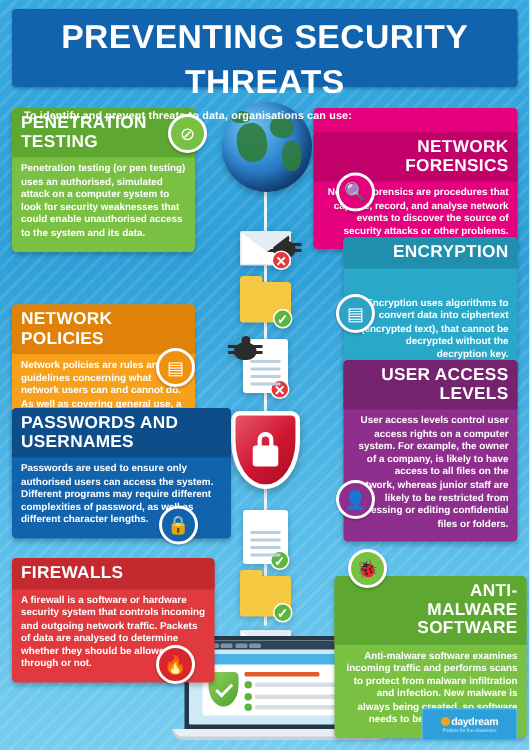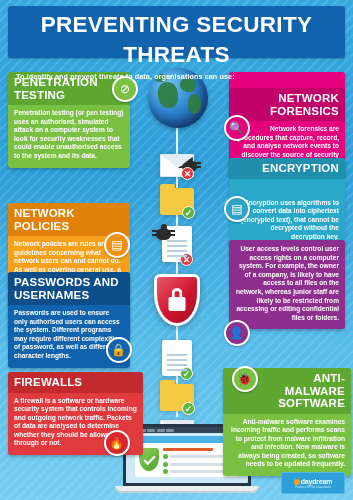--- a/index.html
+++ b/index.html
@@ -136,36 +136,36 @@
     color:#fff;font-size:12px;z-index:7;
     box-shadow:0 1px 2px rgba(0,0,0,.25);
   }
   
   #pen{top:72px;width:122px;background:#7ac143;padding:5px 6px 7px;}
   #pen .hd{background:#5ea832;margin:-5px -6px 4px;padding:4px 6px;border-radius:3px 3px 0 0;}
   #pen-ic{left:112px;top:76px;background:#7ac143;}
   #np{top:155px;width:122px;background:#f6a01b;padding:5px 6px 6px;margin-top:48px;}
   #np .hd{background:#e0820a;margin:-5px -6px 4px;padding:4px 6px;border-radius:3px 3px 0 0;}
   #np-ic{left:104px;top:232px;background:#f0900f;}
-  #pw{top:272px;width:122px;background:#1263ae;padding:5px 6px 7px;}
+  #pw{top:272px;width:146px;background:#1263ae;padding:5px 6px 7px;}
   #pw .hd{background:#0d4d8a;margin:-5px -6px 4px;padding:4px 6px;border-radius:3px 3px 0 0;}
   #pw-ic{left:106px;top:337px;background:#1263ae;}
   #fw{top:372px;width:135px;background:#e0393e;padding:5px 6px 7px;}
   #fw .hd{background:#c22a2f;margin:-5px -6px 4px;padding:4px 6px;border-radius:3px 3px 0 0;}
   #fw-ic{left:104px;top:430px;background:#d7262c;}
-  #nf{top:72px;width:116px;background:#e5007e;padding:21px 6px 7px;}
+  #nf{top:72px;width:136px;background:#e5007e;padding:21px 6px 7px;}
   #nf .hd{background:#c20069;margin:-5px -6px 4px;padding:4px 6px;border-radius:3px 3px 0 0;}
   #nf-ic{left:224px;top:115px;background:#e5007e;}
   #en{top:158px;width:116px;background:#29a8c9;padding:5px 6px 7px;}
   #en .hd{background:#1f8fad;margin:-5px -6px 20px;padding:4px 6px;border-radius:3px 3px 0 0;}
   #en-ic{left:224px;top:196px;background:#2fa3c6;}
   #ua{top:240px;width:116px;background:#8e2f8e;padding:5px 6px 7px;}
   #ua .hd{background:#76236f;margin:-5px -6px 4px;padding:4px 6px;border-radius:3px 3px 0 0;}
   #ua-ic{left:224px;top:320px;background:#8e2f8e;}
-  #am{top:368px;width:128px;background:#7ac143;padding:5px 6px 7px;right:2px;}
+  #am{top:384px;width:128px;background:#7ac143;padding:5px 6px 7px;right:2px;}
   #am .hd{background:#5ea832;margin:-5px -6px 4px;padding:4px 6px 4px 34px;border-radius:3px 3px 0 0;min-height:24px;}
   #am-ic{left:232px;top:366px;background:#7ac143;}
   
   .logo{
     position:absolute;right:8px;bottom:6px;width:64px;height:22px;
     background:#2e9fd8;border-radius:2px;display:flex;flex-direction:column;
     align-items:center;justify-content:center;z-index:8;border:1px solid #57b7e3;
   }
   .logo .lg1{color:#fff;font-size:7px;font-weight:bold;letter-spacing:-.2px;}
   .logo .lg2{color:#bfe4f7;font-size:3.4px;letter-spacing:-.1px;}
@@ -323,20 +323,23 @@
 
   <div class="card right" id="en">
     <div class="hd">
         <h3>Encryption</h3>
       </div>
     <p>Encryption uses algorithms to convert data into ciphertext (encrypted text), that cannot be decrypted without the decryption key.</p>
   </div>
   <div class="ic" id="en-ic">▤</div>
 
   <div class="card right" id="ua">
+    <div class="hd">
+        <h3>User Access Levels</h3>
+      </div>
     <p>User access levels control user access rights on a computer system. For example, the owner of a company, is likely to have access to all files on the network, whereas junior staff are likely to be restricted from accessing or editing confidential files or folders.</p>
   </div>
   <div class="ic" id="ua-ic">👤</div>
 
   <div class="card right" id="am">
     <div class="hd">
         <h3>Anti-malware Software</h3>
       </div>
     <p>Anti-malware software examines incoming traffic and performs scans to protect from malware infiltration and infection. New malware is always being created, so software needs to be updated frequently.</p>
   </div>

